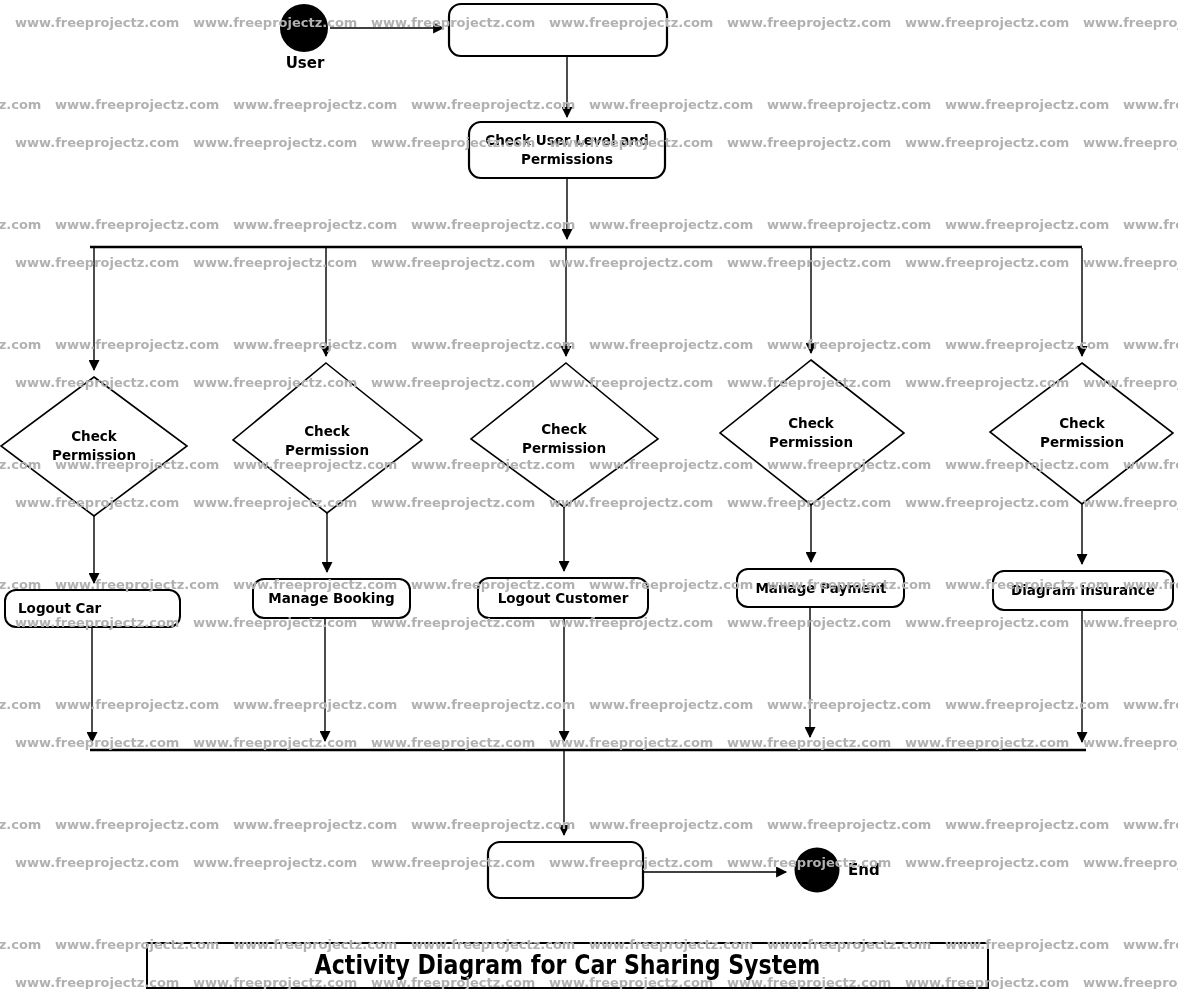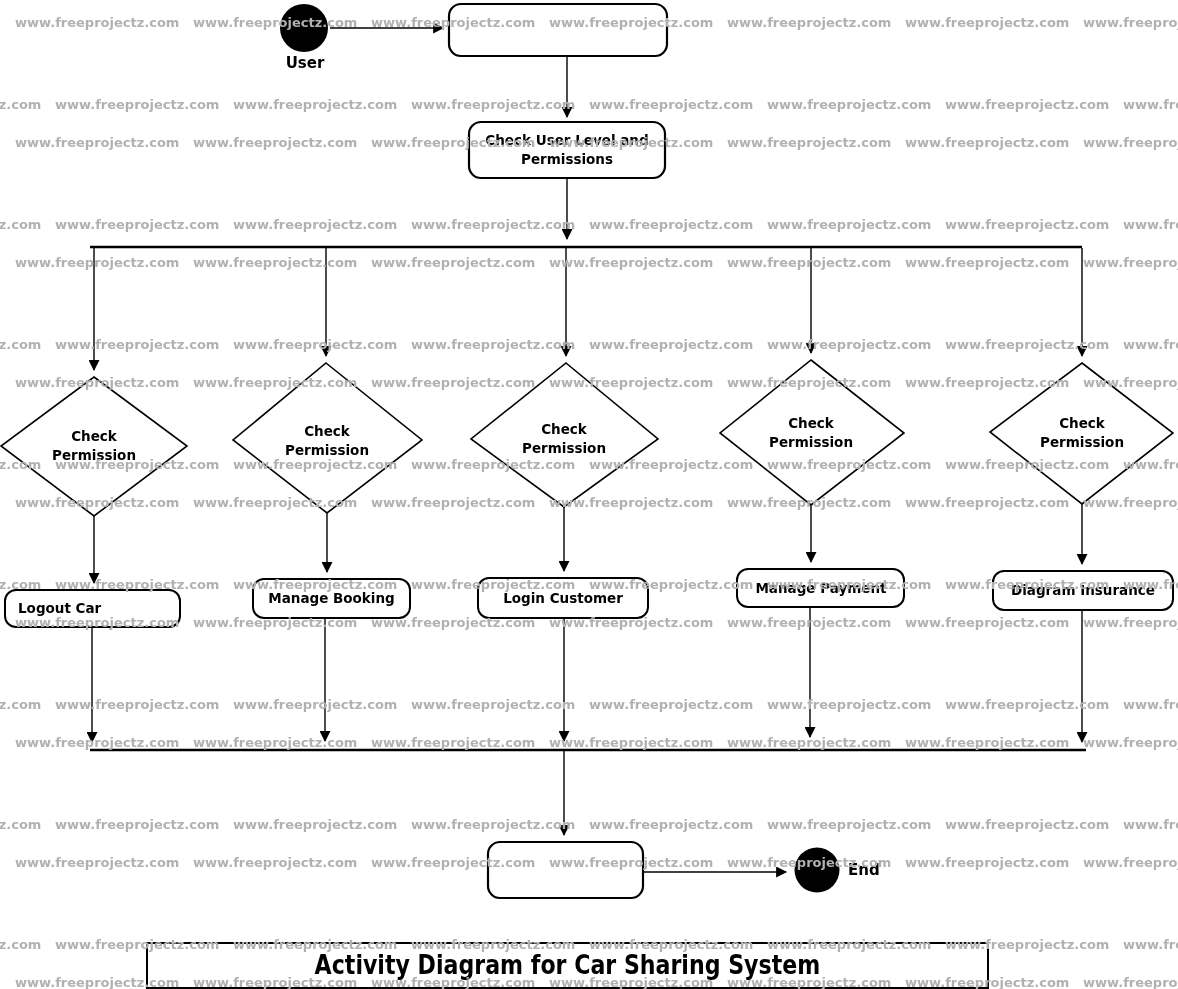--- a/index.html
+++ b/index.html
@@ -130,21 +130,21 @@
     <div class="label" style="left:469px; top:122px; width:196px; height:56px; padding:7px 12px; box-sizing:border-box;">Check User Level and Permissions</div>
 
     <div class="label" style="left:34px;  top:425px; width:120px; height:42px;">Check Permission</div>
     <div class="label" style="left:267px; top:420px; width:120px; height:42px;">Check Permission</div>
     <div class="label" style="left:504px; top:418px; width:120px; height:42px;">Check Permission</div>
     <div class="label" style="left:751px; top:412px; width:120px; height:42px;">Check Permission</div>
     <div class="label" style="left:1022px; top:412px; width:120px; height:42px;">Check Permission</div>
 
     <div class="label left-align" style="left:5px; top:590px; width:175px; height:37px; box-sizing:border-box;">Logout Car</div>
     <div class="label" style="left:253px; top:579px; width:157px; height:39px;">Manage Booking</div>
-    <div class="label" style="left:478px; top:578px; width:170px; height:40px;">Login Customer</div>
+    <div class="label" style="left:478px; top:578px; width:170px; height:40px;">Logout Customer</div>
     <div class="label" style="left:737px; top:569px; width:168px; height:38px;border-radius:7px;">Manage Payment</div>
     <div class="label" style="left:993px; top:571px; width:180px; height:39px;">Diagram Insurance</div>
 
 
     <div class="small-caption" style="left:848px; top:861px; width:60px; text-align:left;">End</div>
 
     <div class="label" id="title-label" style="left:147px; top:943px; width:841px; height:45px;">
       <span class="title-text">Activity Diagram for Car Sharing System</span>
     </div>
   </div>

